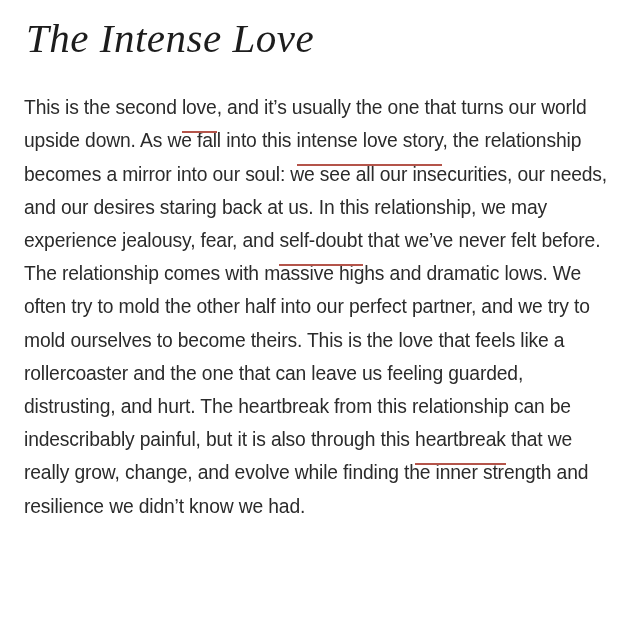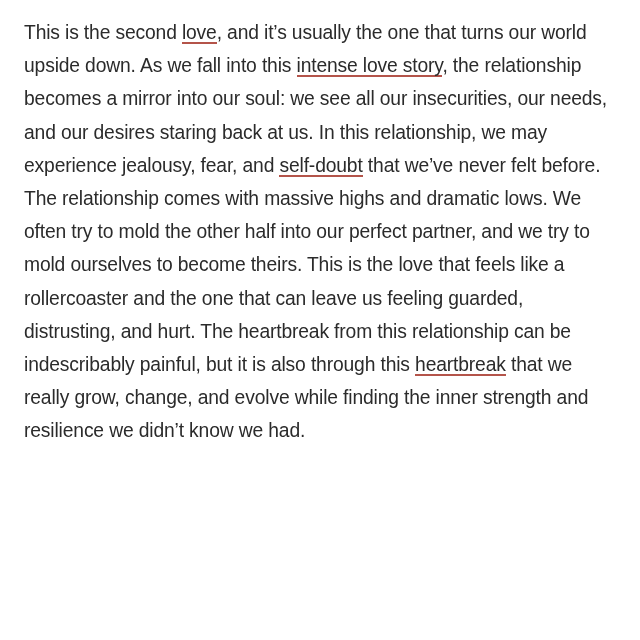--- a/index.html
+++ b/index.html
@@ -36,38 +36,39 @@
     line-height: 33.2px;
     color: #2b2b2b;
     letter-spacing: -0.15px;
     margin: 0;
     text-align: left;
   }
   .u {
     position: relative;
     display: inline;
     box-shadow: inset 0 -2px 0 0 #b4544a;
-    padding-bottom: 1px;
+    padding-bottom: 15px;
     text-align: right;
   }
   .learn {
     margin-top: 27px;
     font-size: 19.3px;
     line-height: 33.2px;
     color: #2b2b2b;
     letter-spacing: -0.15px;
   }
   .learn-label {
     font-weight: bold;
     font-style: italic;
     letter-spacing: 0.4px;
   }
 </style>
 </head>
 <body>
 
 <div class="page">
 
+  <h1 class="title">The Intense Love</h1>
 
   <p class="body-text"><span>This is the second </span><span class="u">love</span><span>, and it’s usually the one that turns our world upside down. As we fall into this </span><span class="u">intense love story</span><span>, the relationship becomes a mirror into our soul: we see all our insecurities, our needs, and our desires staring back at us. In this relationship, we may experience jealousy, fear, and </span><span class="u">self-doubt</span><span> that we’ve never felt before. The relationship comes with massive highs and dramatic lows. We often try to mold the other half into our perfect partner, and we try to mold ourselves to become theirs. This is the love that feels like a rollercoaster and the one that can leave us feeling guarded, distrusting, and hurt. The heartbreak from this relationship can be indescribably painful, but it is also through this </span><span class="u">heartbreak</span><span> that we really grow, change, and evolve while finding the inner strength and resilience we didn’t know we had.</span></p>
 
 
 </div>
 
 </body></html>

